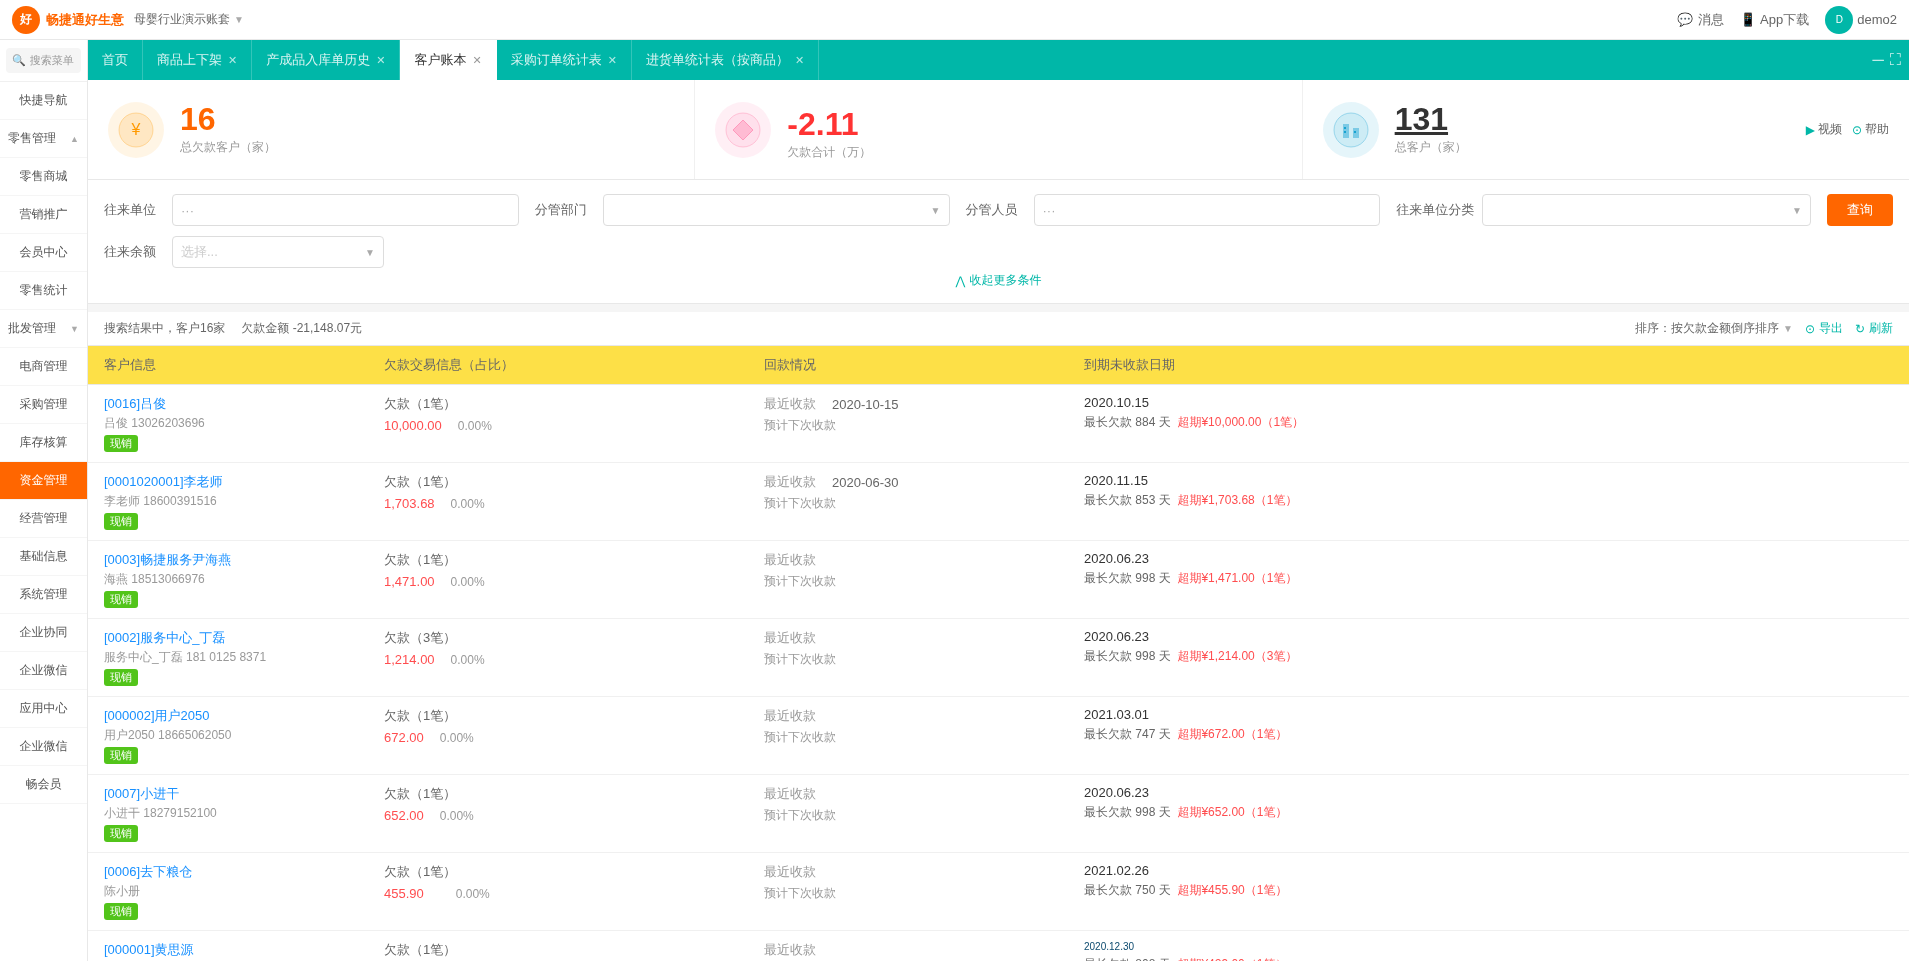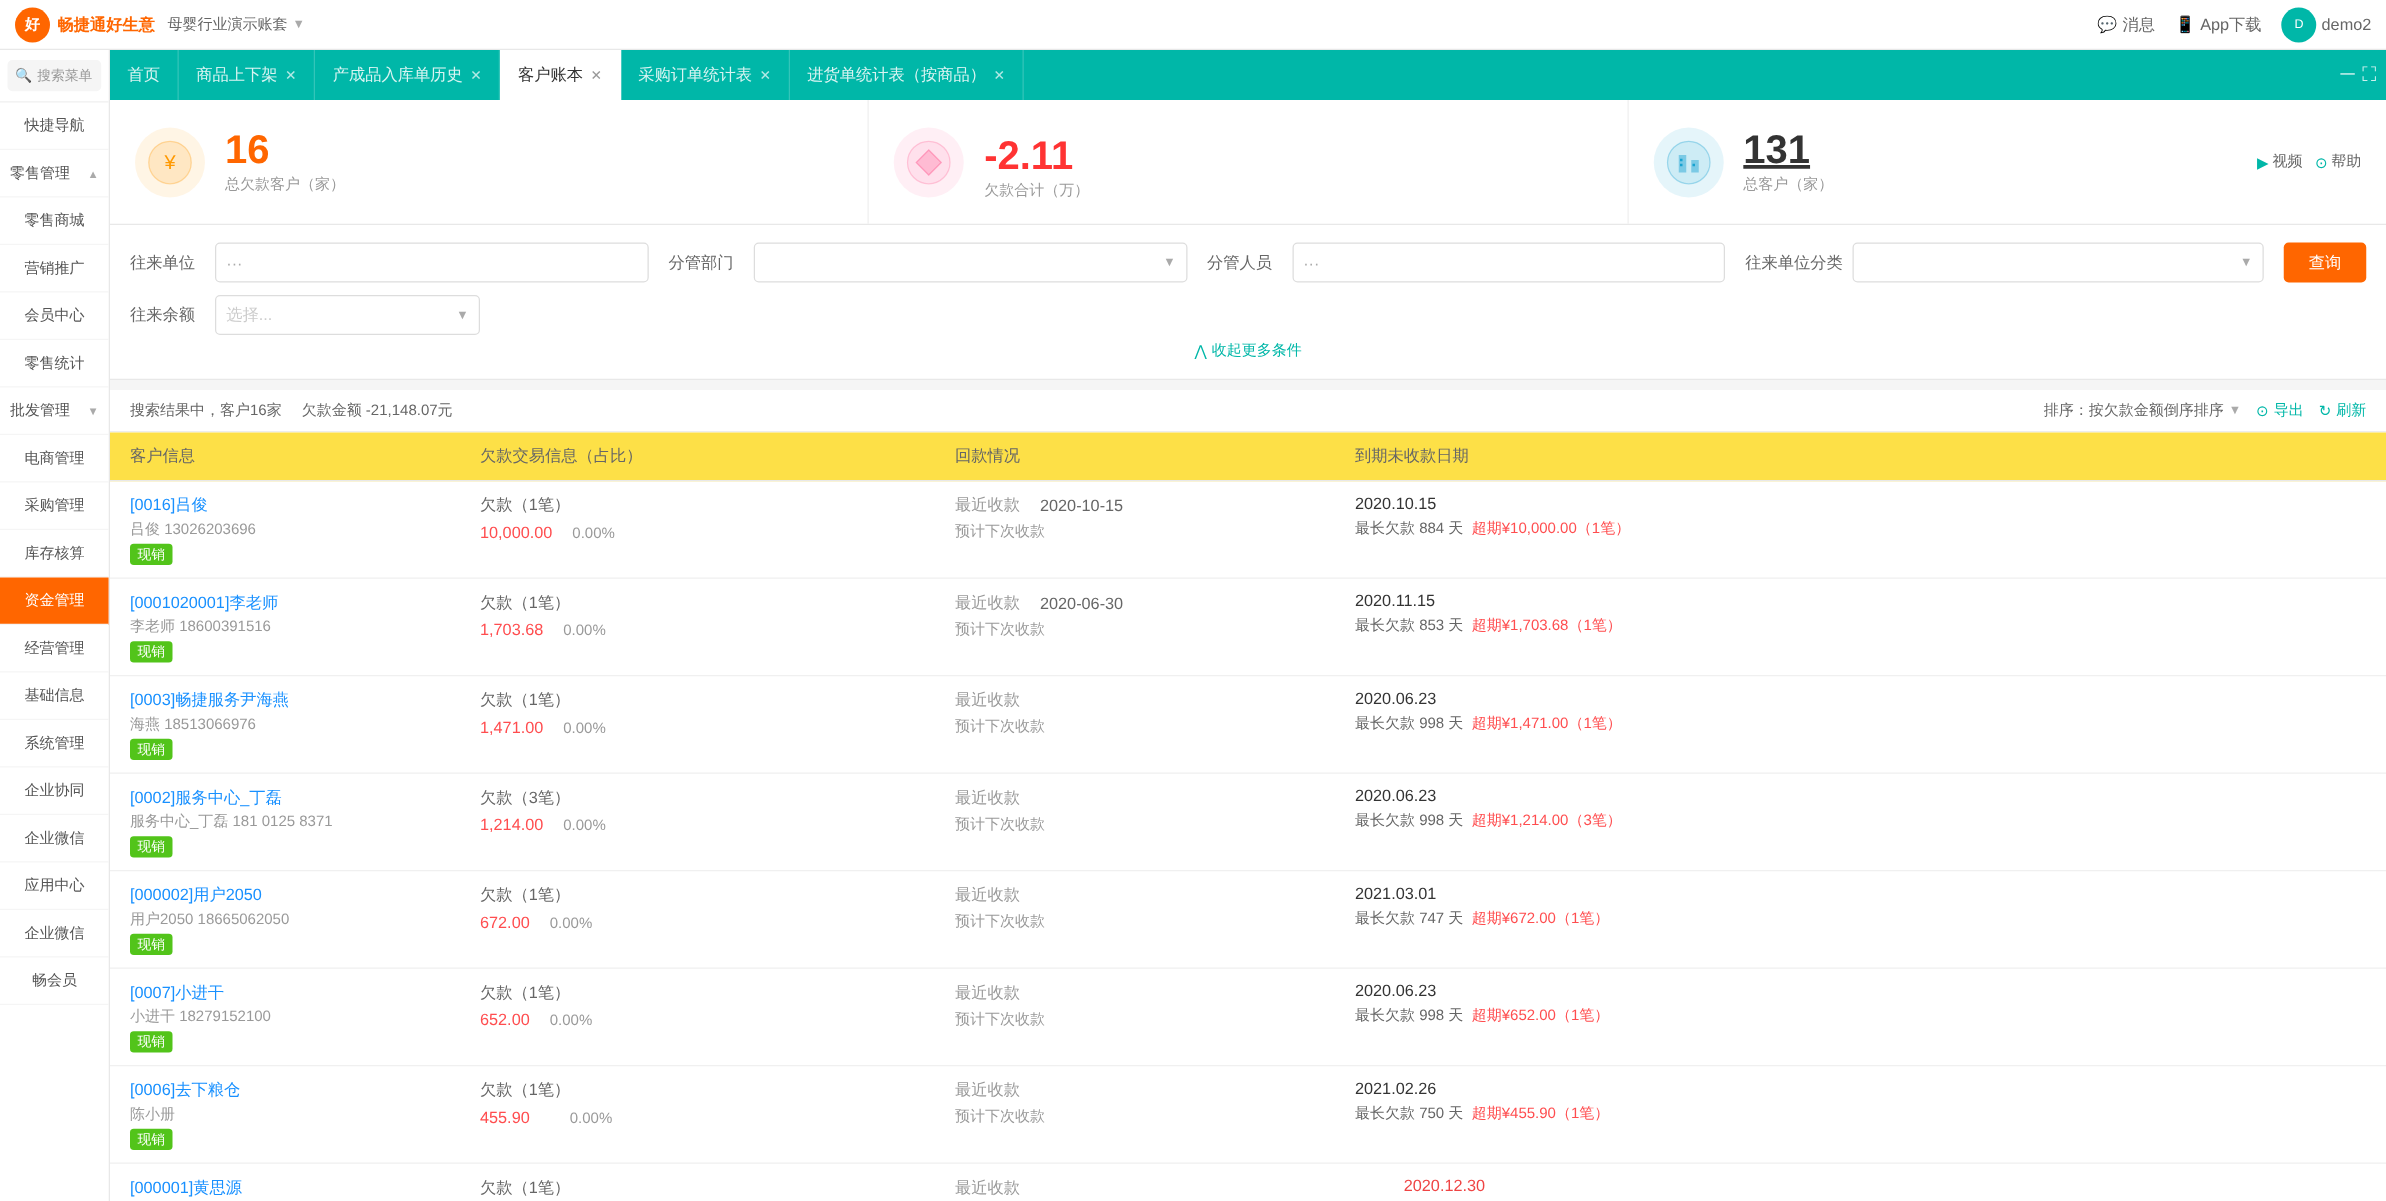--- a/index.html
+++ b/index.html
@@ -586,21 +586,21 @@
       <td>
         <div style="display:flex;gap:16px;align-items:center;">
           <span style="color:#999;font-size:13px;">最近收款</span>
           <span style="color:#666;font-size:13px;"></span>
         </div>
         <div style="margin-top:4px;color:#999;font-size:12px;">
           <span>预计下次收款</span>
         </div>
       </td>
       <td>
-        <div style="font-size:13px;color:#ef4444;margin-left:39px;">2020.12.30</div>
+        <div style="font-size:10px;color:#0c4a6e;">2020.12.30</div>
         <div style="margin-top:4px;font-size:12px;">
           <span class="overdue-days">最长欠款 808 天&nbsp;</span>
           <span class="overdue-link">超期¥429.00（1笔）</span>
         </div>
       </td>
     </tr>
               </tbody>
           </table>
         </div>
       </div>

